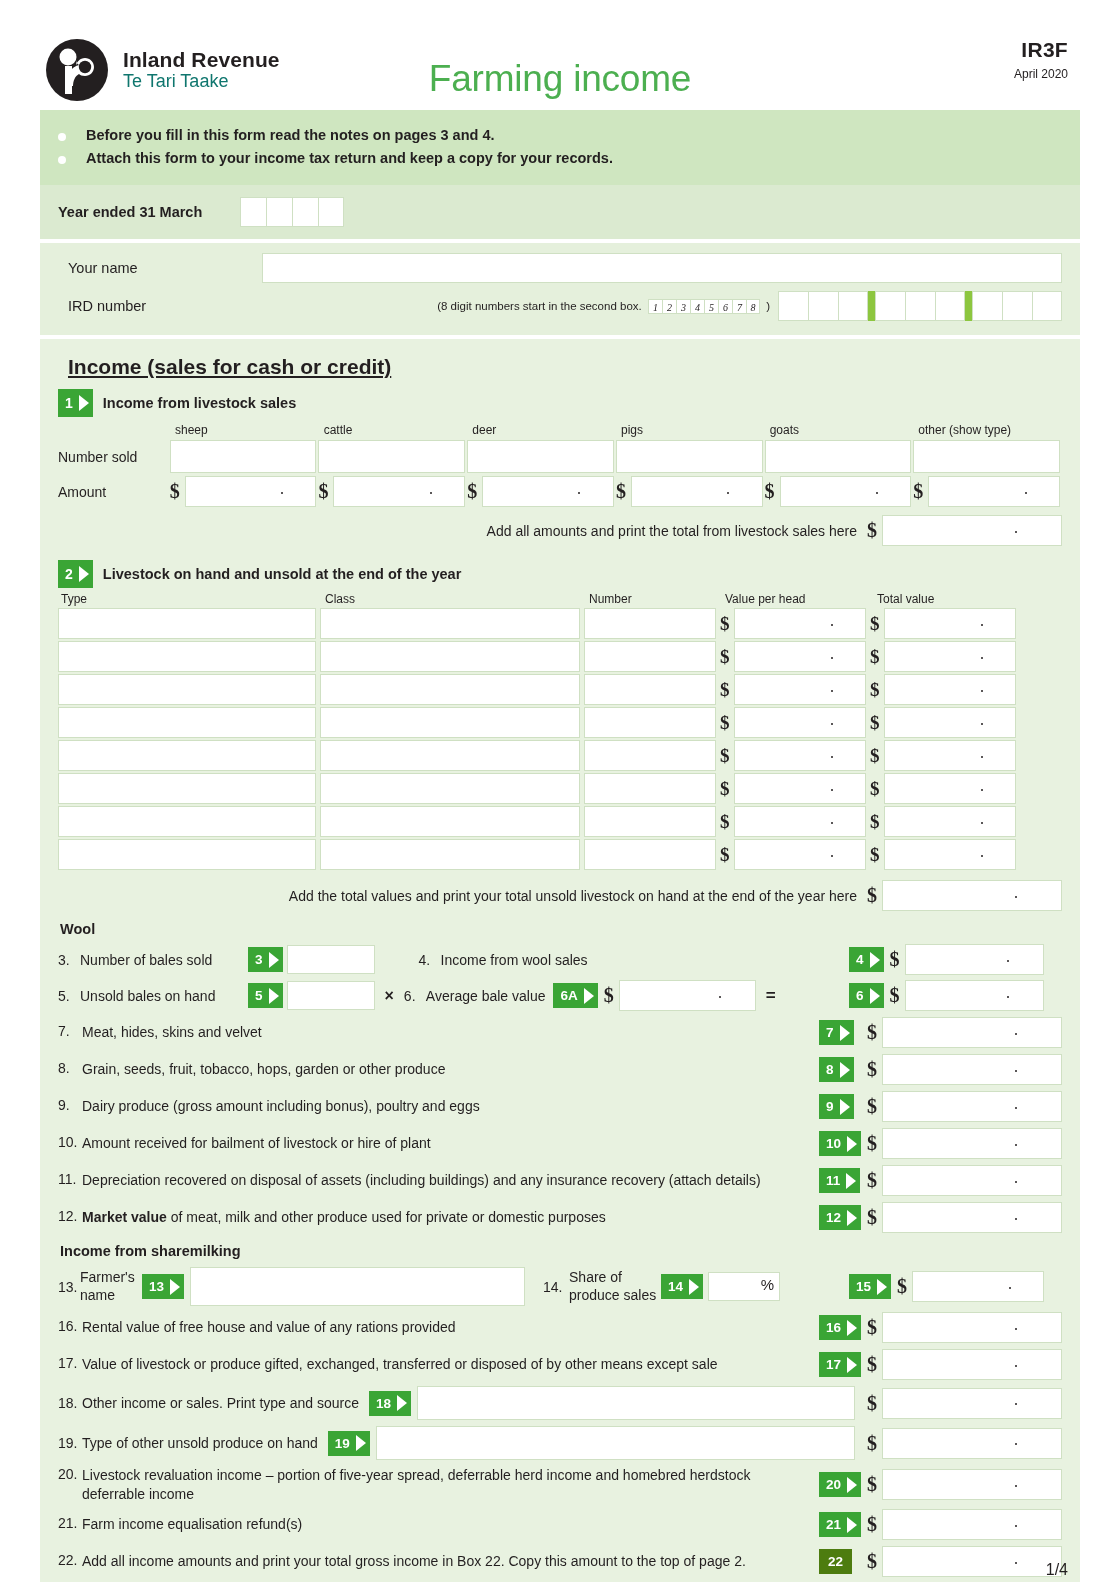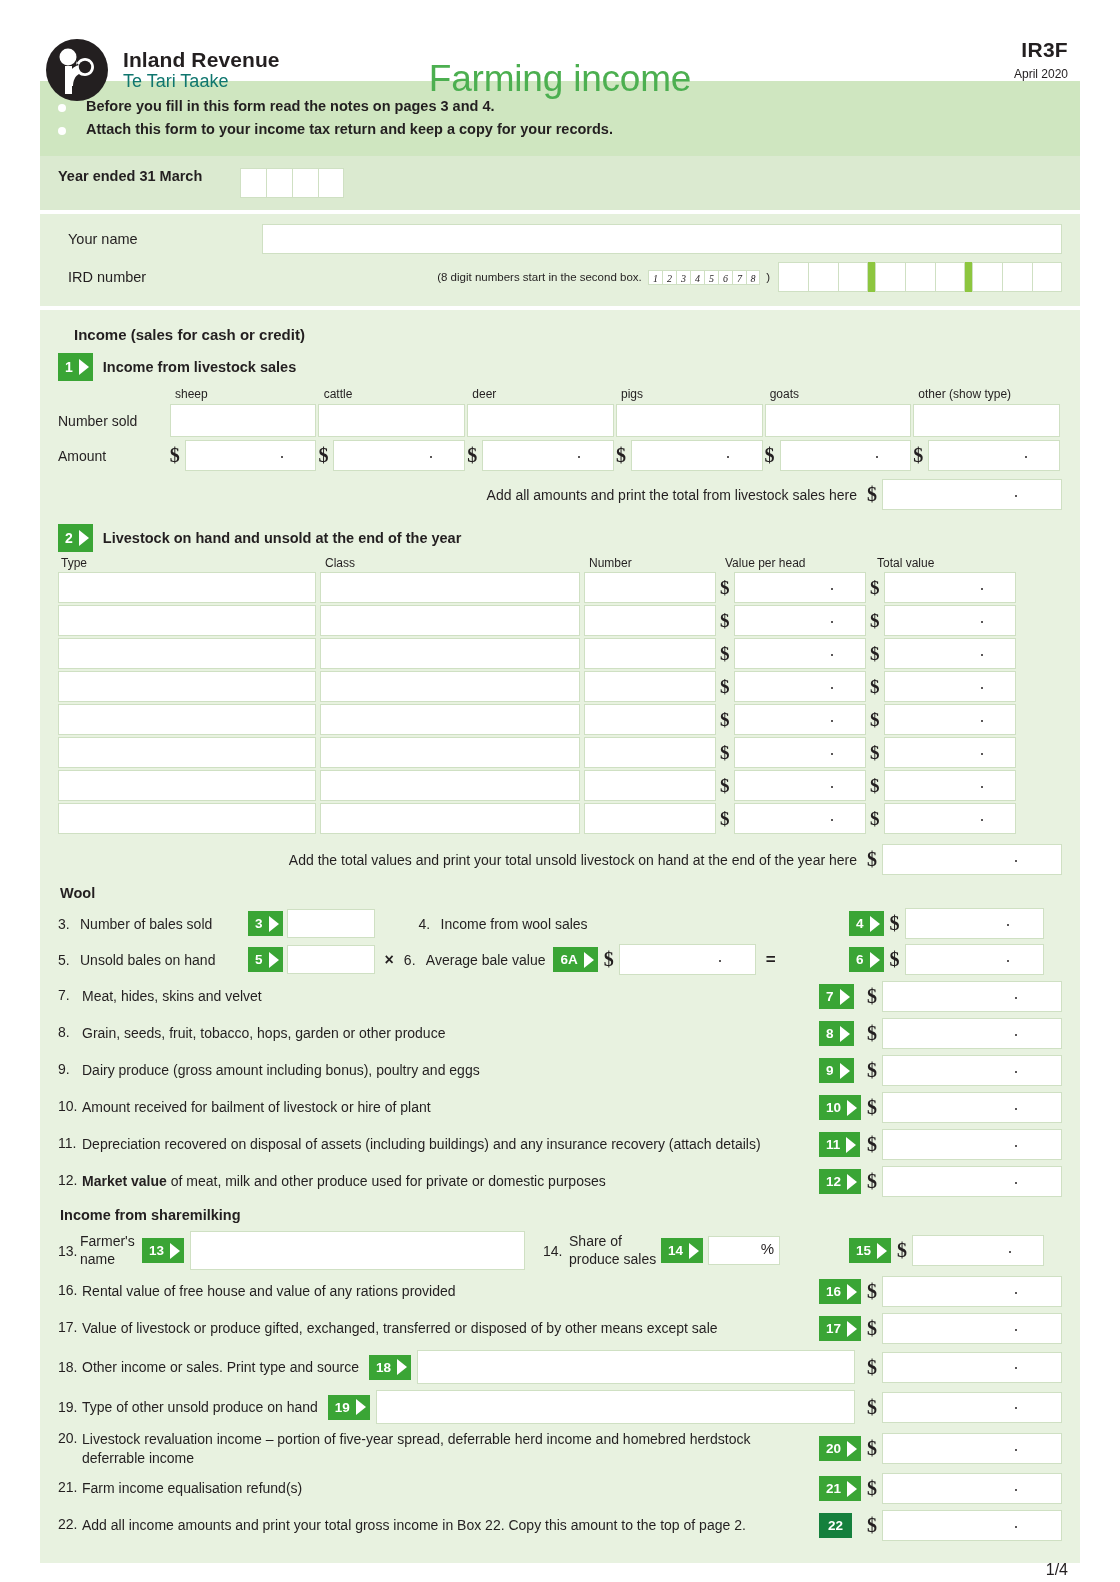--- a/index.html
+++ b/index.html
@@ -6,42 +6,42 @@
   body {
     width: 1120px; height: 1582px;
     background: #ffffff;
     font-family: "Liberation Sans", sans-serif;
     color: #231f20;
     position: relative;
     overflow: hidden;
   }
 
   
-  .header { position: relative; height: 81px; padding: 0 40px; }
+  .header { position: relative; height: 110px; padding: 0 40px; }
   .logo-wrap { position: absolute; left: 45px; top: 38px; display: flex; align-items: center; gap: 14px; }
   .logo-mark { width: 64px; height: 64px; }
   .logo-text .l1 { font-size: 21px; font-weight: bold; line-height: 1.12; letter-spacing: .1px; }
   .logo-text .l2 { font-size: 18px; font-weight: normal; line-height: 1.15; color: #0f766e; }
   .form-title {
     position: absolute; left: 0; right: 0; top: 58px;
     text-align: center; font-size: 37px; color: #4caf50;
     font-weight: normal; letter-spacing: -0.2px;
   }
   .doc-code { position: absolute; right: 52px; top: 38px; text-align: right; }
   .doc-code .code { font-size: 21px; font-weight: bold; letter-spacing: .3px; }
   .doc-code .date { font-size: 12px; margin-top: 5px; }
 
   
   .band { margin: 0 40px; padding: 0 18px; }
   .band-notice { background: #cfe6c0; padding: 13px 18px 14px 18px; }
   .notice-row { display: flex; align-items: flex-start; gap: 20px; margin: 3px 0; }
   .bullet { width: 8px; height: 8px; border-radius: 50%; background: #ffffff; margin-top: 7px; flex: none; }
   .notice-row .txt { font-size: 14.5px; font-weight: bold; line-height: 1.35; }
 
-  .band-year { background: #dbead0; padding: 12px 18px 12px 18px; display: flex; }
+  .band-year { background: #dbead0; padding: 12px 18px 12px 18px; display: flex; align-items: center; }
   .band-year .lbl { font-size: 14.5px; font-weight: bold; width: 182px; }
   .gap-white { height: 4px; background: #ffffff; margin: 0 40px; }
 
   .band-name { background: #e5f0dc; padding: 10px 18px 12px 28px; }
   .name-row { display: flex; align-items: center; margin-bottom: 8px; }
   .name-row .lbl { font-size: 14.5px; width: 194px; }
 
   .band-main { background: #e8f2e0; margin: 0 40px; padding: 14px 18px 22px 18px; }
 
   
@@ -58,35 +58,35 @@
   .name-field { flex: 1; height: 30px; }
   .hint { font-size: 11.5px; margin-right: 8px; white-space: nowrap; }
   .digit-sample { display: inline-flex; vertical-align: middle; margin: 0 3px; }
   .digit-sample span {
     width: 14px; height: 15px; background: #fff; border: 1px solid #cfe0c3; border-right: none;
     font-size: 10px; font-style: italic; text-align: center; line-height: 15px; font-family: "Liberation Serif", serif;
   }
   .digit-sample span:last-child { border-right: 1px solid #cfe0c3; }
 
   
-  .sec-title { font-size: 15px; font-weight: bold; margin: 2px 0 10px 16px; }
+  .sec-title { font-size: 21px; font-weight: bold; margin: 2px 0 10px 10px; text-decoration: underline; }
   .sub-title { font-size: 14.5px; font-weight: bold; margin: 10px 0 8px 2px; }
 
   
   .badge {
     position: relative; display: inline-flex; align-items: center;
     background: #3aa535; color: #fff; font-weight: bold;
     height: 25px; padding: 0 20px 0 7px; font-size: 13.5px; flex: none;
   }
   .badge::after {
     content: ""; position: absolute; right: 4px; top: 50%; transform: translateY(-50%);
     width: 0; height: 0; border-top: 8px solid transparent; border-bottom: 8px solid transparent;
     border-left: 10px solid #ffffff;
   }
-  .badge.dark { background: #15803d; padding: 8px 9px; }
+  .badge.dark { background: #4d7c0f; padding: 8px 9px; }
   .badge.dark::after { display: none; }
   .badge.big { height: 28px; font-size: 14px; }
 
   .flagrow { display: flex; align-items: center; }
 
   
   .ls-wrap { margin-left: 0; }
   .ls-heads { display: flex; margin-left: 112px; align-items: center; }
   .ls-heads div { width: 149px; font-size: 12px; padding-left: 5px; }
   .ls-row { display: flex; align-items: center; margin-top: 3px; }

